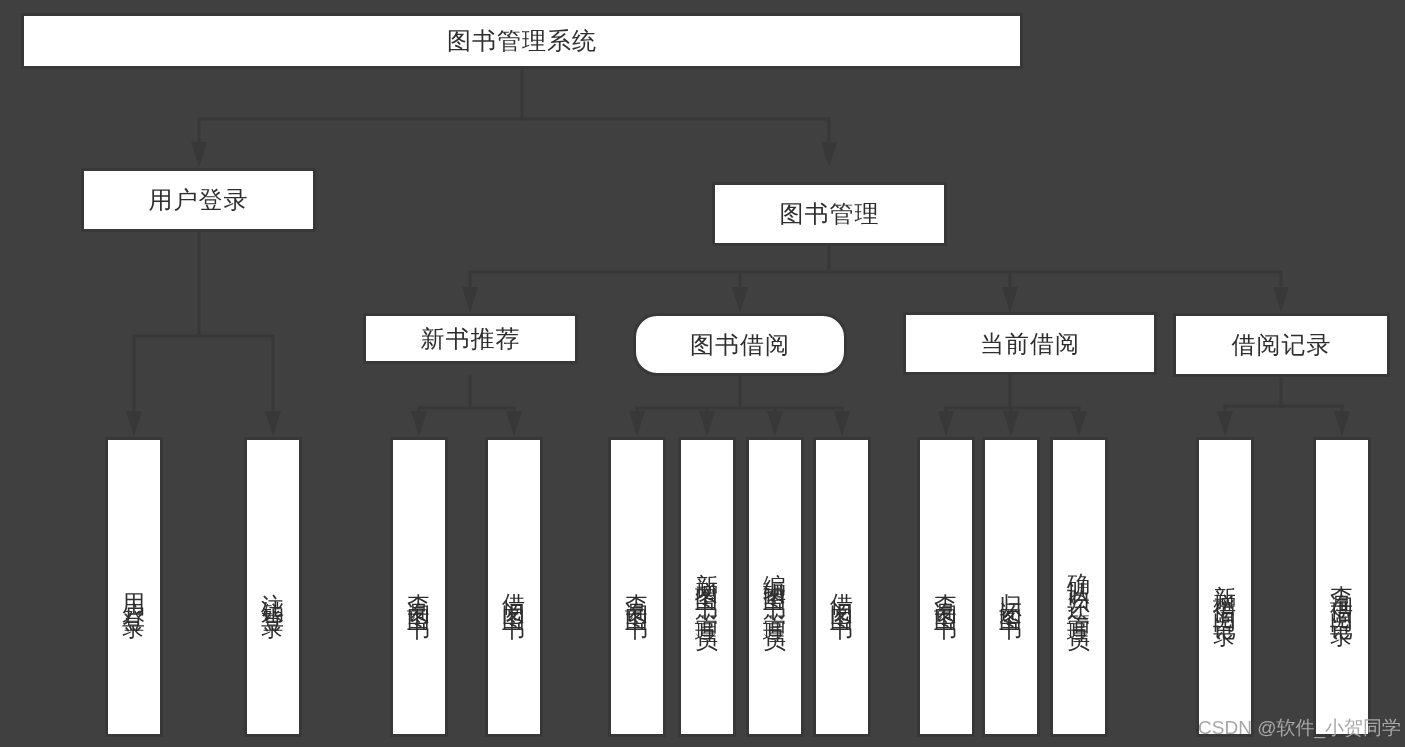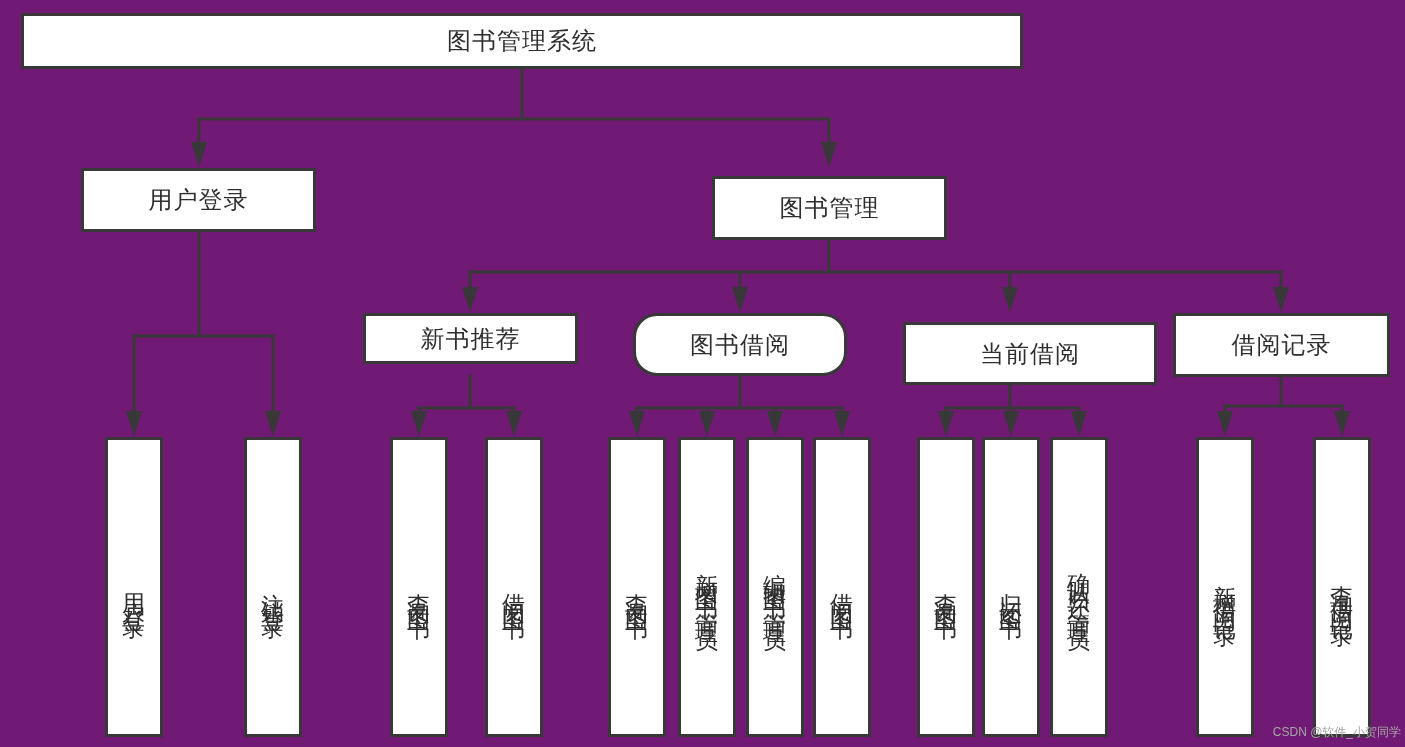--- a/index.html
+++ b/index.html
@@ -1,19 +1,19 @@
 <!DOCTYPE html>
 <html><head>
 <meta charset="utf-8">
 <style>
   html,body { margin:0; padding:0; background:#ffffff; }
   .canvas {
     position:relative;
     width:1405px; height:747px;
-    background:#701a75;
+    background:#404040;
     font-family:"Liberation Sans","DejaVu Sans",sans-serif;
     color:#2e2e2e;
     overflow:hidden;
   }
   .connectors { position:absolute; left:0; top:0; pointer-events:none; }
   .box {
     position:absolute;
     background:#ffffff;
     border:3px solid #383838;
     box-sizing:border-box;
@@ -26,21 +26,21 @@
     text-orientation:mixed;
     font-size:23px;
     line-height:1.05;
     letter-spacing:8px;
     margin-bottom:-8px;
     white-space:nowrap;
   }
   .watermark {
     position:absolute;
     right:4px; bottom:6px;
-    font-size:12px;
+    font-size:19px;
     color:#a6a6a6;
     z-index:2;
     white-space:nowrap;
   }
 </style>
 </head>
 <body>
 
 <div class="canvas">
 
@@ -106,25 +106,25 @@
       <polygon points="1011,436 1003,411 1019,411"></polygon>
       <polygon points="1079,436 1071,411 1087,411"></polygon>
       <polygon points="1225,436 1217,411 1233,411"></polygon>
       <polygon points="1342,436 1334,411 1350,411"></polygon>
     </g>
   </svg>
 
   <div class="box hbox" style="left:21px; top:13px; width:1002px; height:56px;">图书管理系统</div>
 
   <div class="box hbox" style="left:81px; top:168px; width:235px; height:64px;">用户登录</div>
-  <div class="box hbox" style="left:712px; top:176px; width:235px; height:64px;">图书管理</div>
+  <div class="box hbox" style="left:712px; top:182px; width:235px; height:64px;">图书管理</div>
 
   <div class="box hbox" style="left:363px; top:313px; width:215px; height:51px;">新书推荐</div>
   <div class="box hbox" style="left:633px; top:313px; width:214px; height:63px;border-radius:24px;">图书借阅</div>
-  <div class="box hbox" style="left:903px; top:322px; width:254px; height:63px;">当前借阅</div>
+  <div class="box hbox" style="left:903px; top:312px; width:254px; height:63px;">当前借阅</div>
   <div class="box hbox" style="left:1173px; top:313px; width:217px; height:64px;">借阅记录</div>
 
   <div class="box vbox" style="left:105px; top:437px; width:58px; height:300px;">
     <span>用户登录</span>
   </div>
   <div class="box vbox" style="left:244px; top:437px; width:58px; height:300px;">
     <span>注销登录</span>
   </div>
 
   <div class="box vbox" style="left:390px; top:437px; width:58px; height:300px;">

